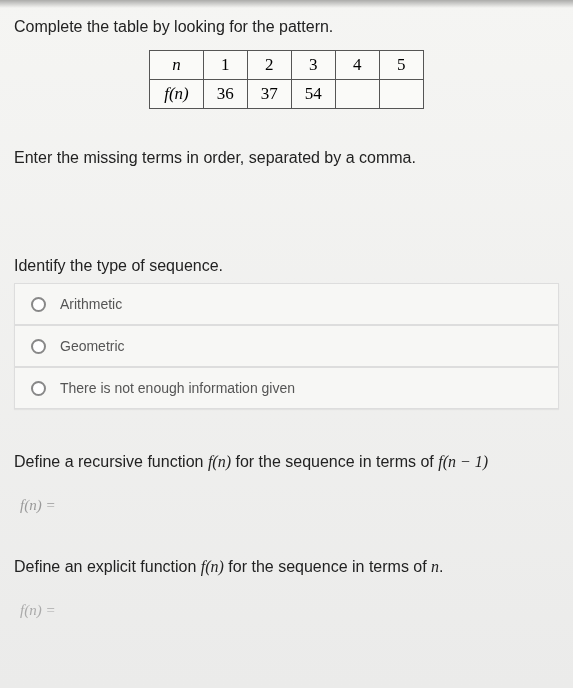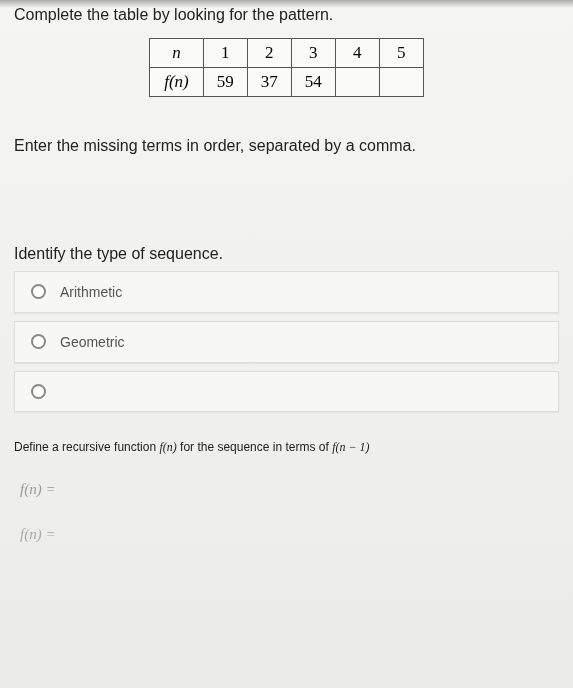--- a/index.html
+++ b/index.html
@@ -10,21 +10,21 @@
     body {
       font-family: Arial, sans-serif;
       background: #e8e8e8;
       width: 573px;
       height: 688px;
       overflow: hidden;
       position: relative;
     }
     .page {
       background: linear-gradient(to bottom, #f5f5f3 0%, #ebebea 100%);
-      padding: 6px 14px 14px 14px;
+      padding: 18px 14px 14px 14px;
       min-height: 688px;
       position: relative;
     }
     .top-shadow {
       position: absolute;
       top: 0;
       left: 0;
       right: 0;
       height: 8px;
       background: linear-gradient(to bottom, rgba(0,0,0,0.3), transparent);
@@ -67,41 +67,42 @@
       font-size: 16px;
       color: #222;
       margin-bottom: 8px;
       font-weight: 500;
       margin-top: 8px;
     }
     .option {
       background: #f7f7f5;
       border: 1px solid #ddd;
       padding: 12px 16px;
-      margin-bottom: 8px;
+      margin-bottom: 0;
       display: flex;
+      align-items: center;
       gap: 14px;
       box-shadow: 0 1px 1px rgba(0,0,0,0.05);
     }
     .radio {
       width: 15px;
       height: 15px;
       border-radius: 50%;
       border: 2px solid #888;
       background: #fff;
       flex-shrink: 0;
     }
     .option-label {
       font-size: 14px;
       color: #555;
     }
     .define {
-      font-size: 12px;
+      font-size: 16px;
       color: #222;
-      margin-top: 28px;
+      margin-top: 44px;
       margin-bottom: 26px;
       font-weight: 500;
     }
     .math-i {
       font-family: 'Times New Roman', serif;
       font-style: italic;
     }
     .fn-line {
       font-family: 'Times New Roman', serif;
       font-style: italic;
@@ -132,21 +133,21 @@
           <tr>
         <td class="label">n</td>
         <td>1</td>
         <td>2</td>
         <td>3</td>
         <td>4</td>
         <td>5</td>
       </tr>
       <tr>
         <td class="label">f(n)</td>
-        <td>59</td>
+        <td>36</td>
         <td>37</td>
         <td>54</td>
         <td></td>
         <td></td>
       </tr>
     </tbody>
       </table>
   </div>
 
   <div class="instr">Enter the missing terms in order, separated by a comma.</div>
@@ -156,23 +157,27 @@
   <div class="option">
     <div class="radio"></div>
     <div class="option-label">Arithmetic</div>
   </div>
   <div class="option">
     <div class="radio"></div>
     <div class="option-label">Geometric</div>
   </div>
   <div class="option">
     <div class="radio"></div>
+    <div class="option-label">There is not enough information given</div>
   </div>
 
   <div class="define">
     <span>Define a recursive function </span><span class="math-i">f(n)</span><span> for the sequence in terms of </span><span class="math-i">f(n − 1)</span>
   </div>
 
   <div class="fn-line">f(n) =</div>
 
+  <div class="define">
+    <span>Define an explicit function </span><span class="math-i">f(n)</span><span> for the sequence in terms of </span><span class="math-i">n</span><span>.</span>
+  </div>
 
   <div class="fn-line2">f(n) =</div>
 </div>
 
 </body></html>

